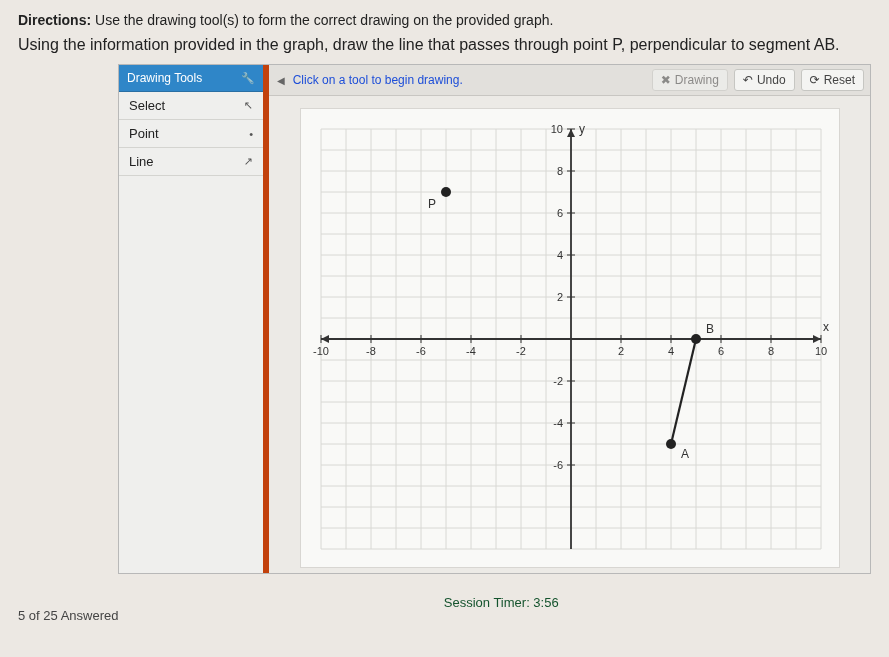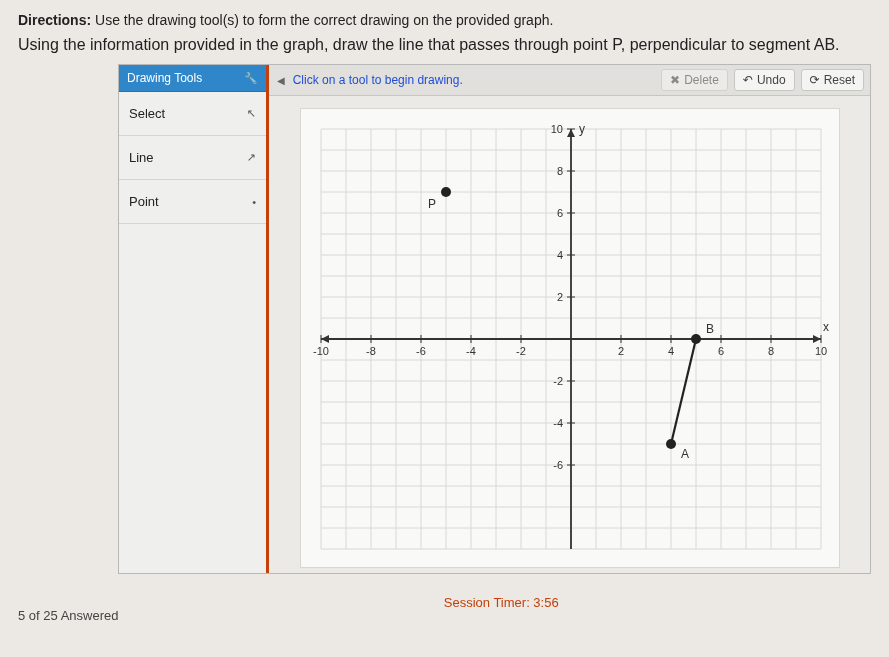--- a/index.html
+++ b/index.html
@@ -17,39 +17,39 @@
     display: flex;
     border: 1px solid #b8b8b8;
     background: #f7f7f5;
     margin-left: 100px;
     margin-right: 0;
     height: 510px;
     position: relative;
   }
   .tool-panel {
     width: 150px;
-    border-right: 3px solid #c2410c;
+    border-right: 6px solid #c2410c;
     background: #efefed;
   }
   .tool-header {
     background: #2f86c8;
     color: #fff;
     font-size: 12px;
     padding: 6px 8px;
     display: flex;
     align-items: center;
     justify-content: space-between;
     border-bottom: 1px solid #2a6fa3;
   }
   .tool-header .wrench { font-size: 11px; }
   .tool-row {
     display: flex;
     align-items: center;
     justify-content: space-between;
-    padding: 14px 10px;
+    padding: 6px 10px;
     font-size: 13px;
     border-bottom: 1px solid #d4d4d0;
     background: #efefed;
     cursor: pointer;
   }
   .tool-icon { font-size: 11px; color: #555; }
   .canvas-area {
     flex: 1;
     display: flex;
     flex-direction: column;
@@ -94,21 +94,21 @@
   }
   svg { background: #f9f9f7; border: 1px solid #d8d6d2; }
   .footer-row {
     display: flex;
     align-items: center;
     font-size: 13px;
     color: #444;
     margin-top: 6px;
   }
   .answered { flex: 0 0 auto; margin-top: 28px; }
-  .timer { flex: 1; text-align: center; font-size: 13px; color: #c2410c; margin-top:2px;padding-left:13px;}
+  .timer { flex: 1; text-align: center; font-size: 13px; color: #14532d; margin-top:2px;padding-left:13px;}
   .axis-label { font: 12px Arial; fill: #333; }
   .tick-label { font: 11px Arial; fill: #333; }
   .point-label { font: 12px Arial; fill: #333; }
 </style>
 </head>
 <body>
 
 <p class="directions">
   <b>Directions: </b><span>Use the drawing tool(s) to form the correct drawing on the provided graph.</span>
 </p>
@@ -118,37 +118,37 @@
   <div class="tool-panel">
     <div class="tool-header">
       <span>Drawing Tools</span>
       <span class="wrench">🔧</span>
     </div>
     <div class="tool-row">
       <span>Select</span>
       <span class="tool-icon">↖</span>
     </div>
     <div class="tool-row">
+      <span>Point</span>
+      <span class="tool-icon">•</span>
+    </div>
+    <div class="tool-row">
       <span>Line</span>
       <span class="tool-icon">↗</span>
-    </div>
-    <div class="tool-row">
-      <span>Point</span>
-      <span class="tool-icon">•</span>
     </div>
   </div>
 
   <div class="canvas-area">
     <div class="toolbar">
       <span class="arrow-left">◀</span>
       <span class="hint">Click on a tool to begin drawing.</span>
       <span class="spacer"></span>
       <span class="tbtn disabled">
         <span>✖</span>
-        <span>Delete</span>
+        <span>Drawing</span>
       </span>
       <span class="tbtn">
         <span>↶</span>
         <span>Undo</span>
       </span>
       <span class="tbtn">
         <span>⟳</span>
         <span>Reset</span>
       </span>
     </div>

